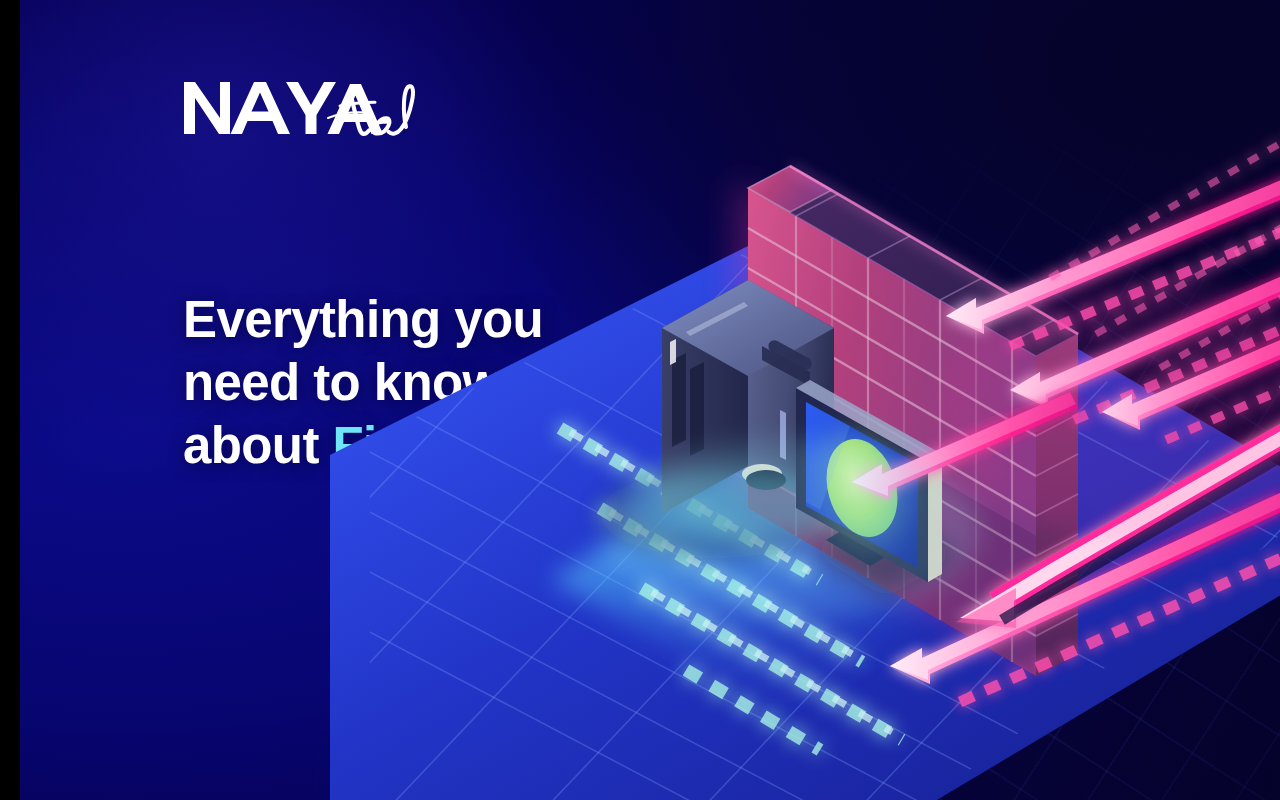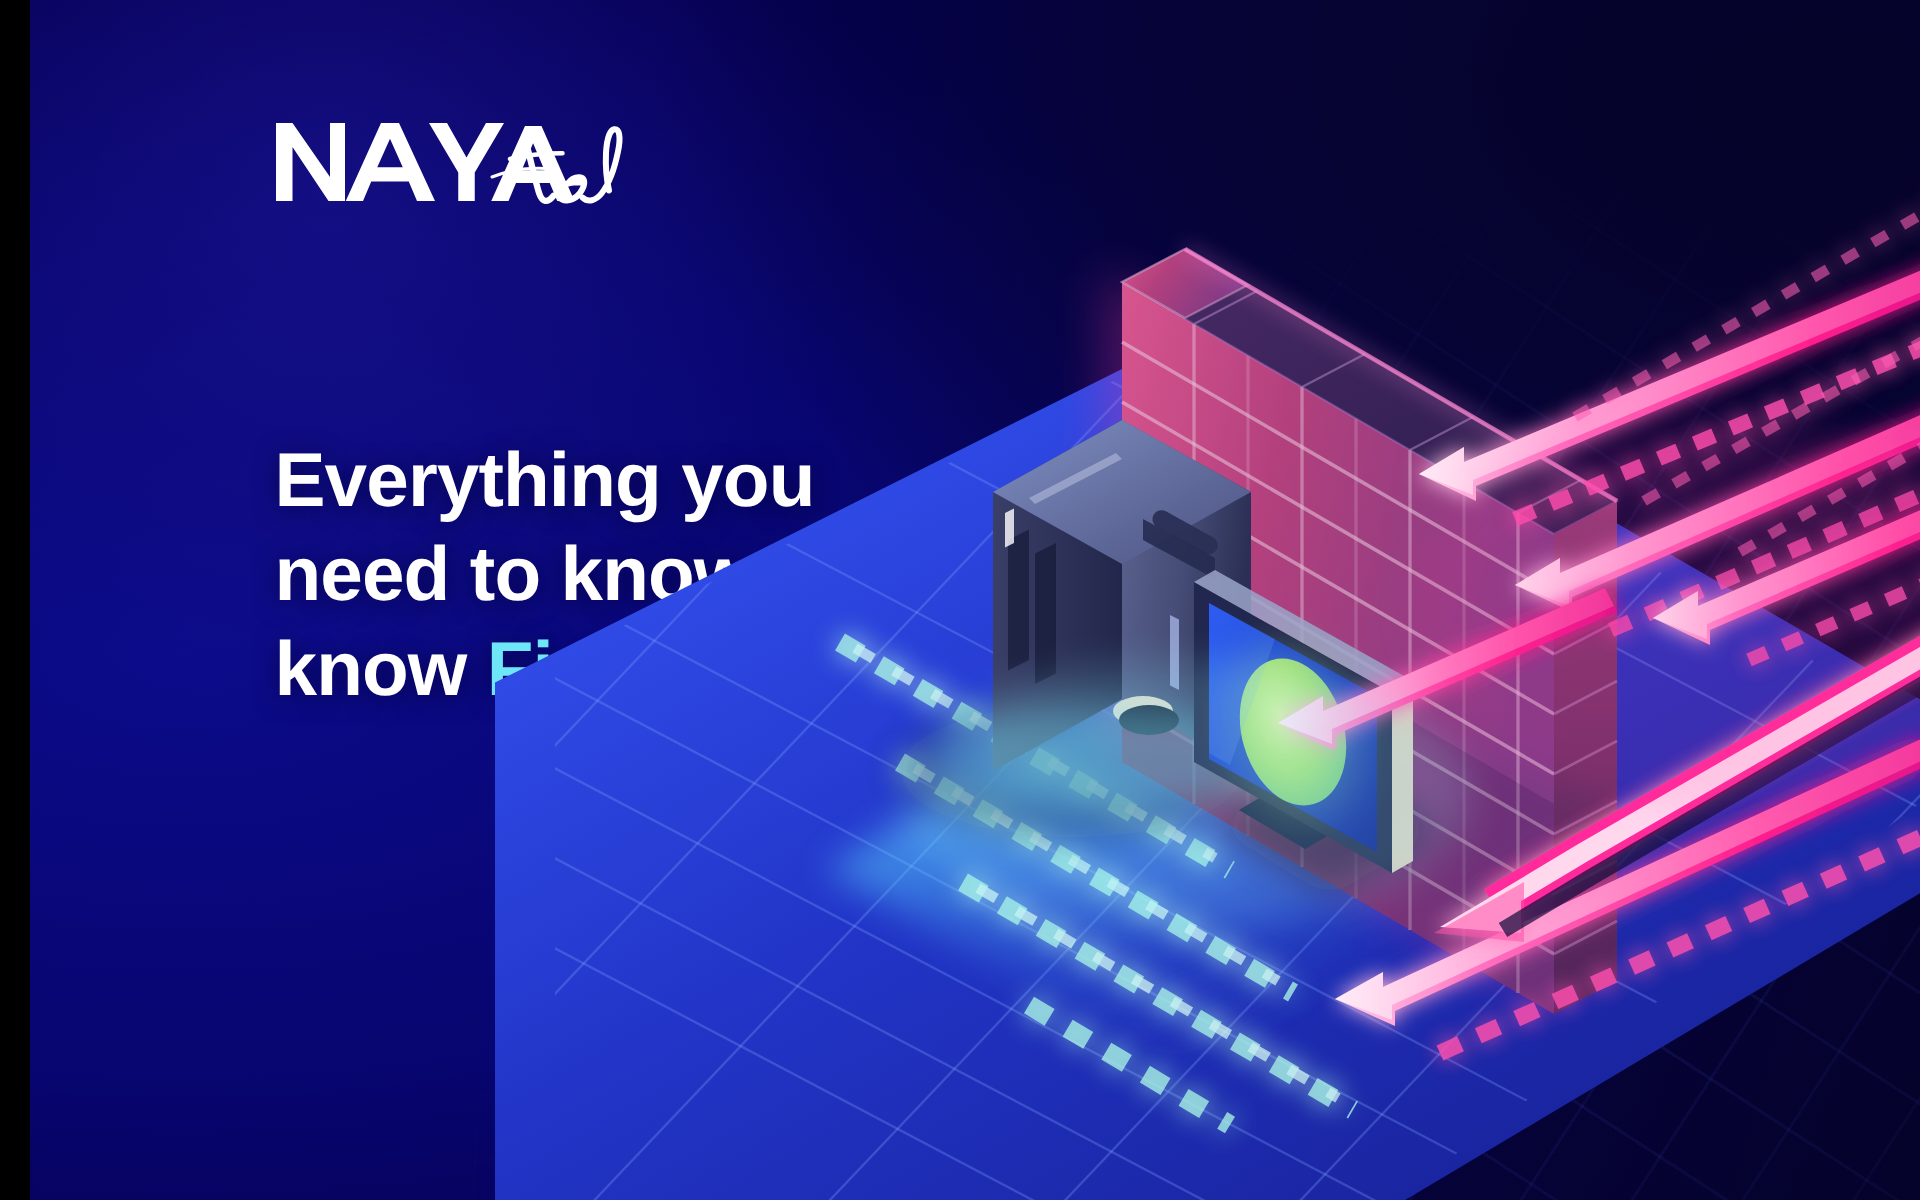--- a/index.html
+++ b/index.html
@@ -139,21 +139,21 @@
         <path d="M206.5 53.8 C210 57 215 56 219 51 C224 44.6 228 33 230 23 C232 13.5 231 7.5 227.5 8.2 C224.5 8.8 222.5 15 222 24 C221.6 32.5 222.4 42 224 49" stroke-width="4"></path>
       </g>
 
       <path d="M146 40 C158 35 172 33.5 186 34.6" stroke="#ffffff" stroke-width="2" fill="none" stroke-linecap="round"></path>
     </svg>
   </div>
 
   <div class="headline">
     <div>Everything you</div>
     <div>need to know</div>
-    <div><span>know </span><span class="accent">Firewall</span></div>
+    <div><span>about </span><span class="accent">Firewall</span></div>
   </div>
 
   <div class="illus">
     <svg viewBox="0 0 830 690" aria-hidden="true">
       <defs>
         <linearGradient id="gFloor" x1="0" y1="0" x2="1" y2="1">
           <stop offset="0%" stop-color="#3b5cff"></stop>
           <stop offset="45%" stop-color="#2235c8"></stop>
           <stop offset="100%" stop-color="#141a86"></stop>
         </linearGradient>

